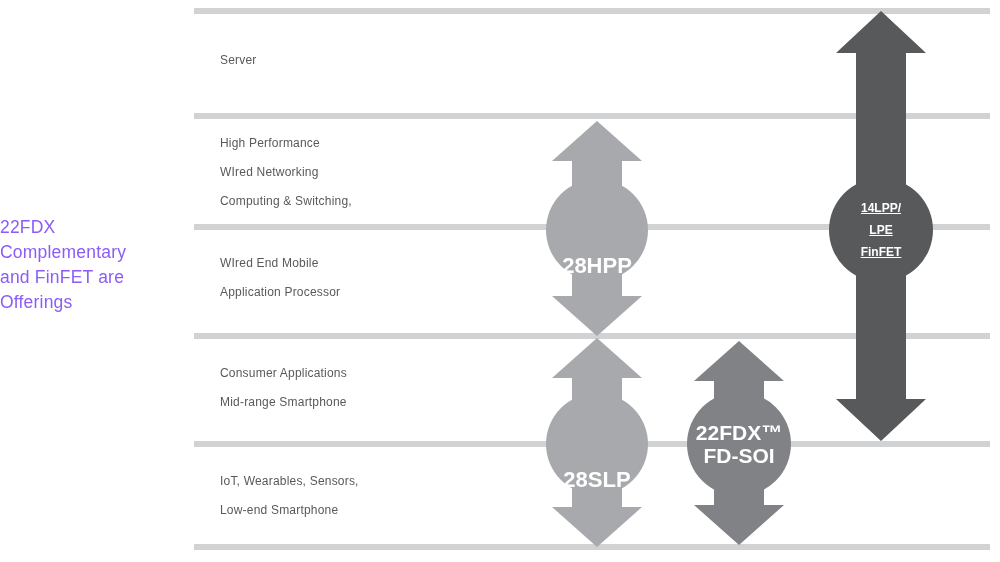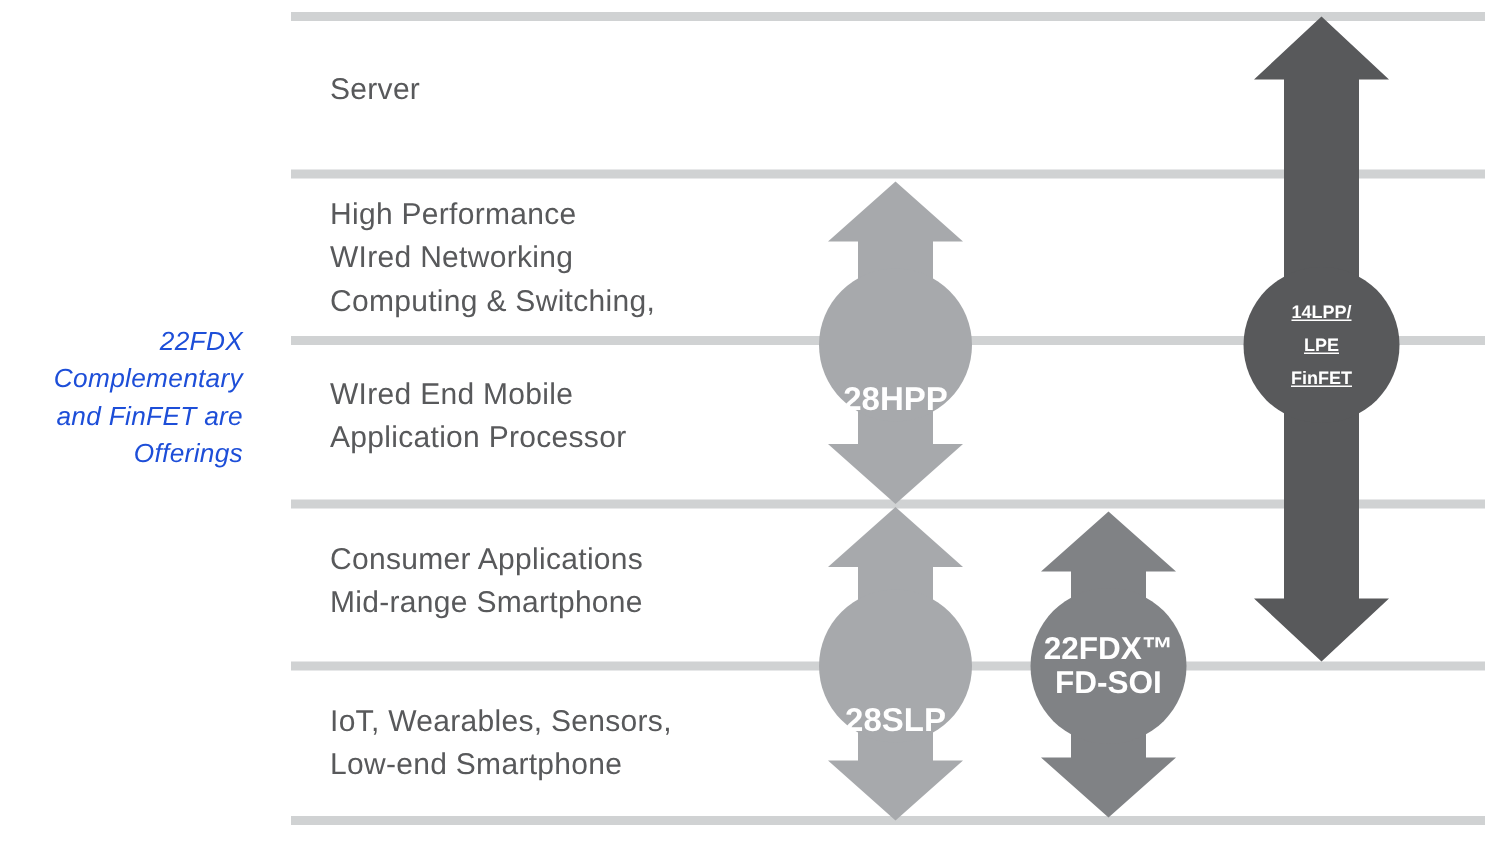--- a/index.html
+++ b/index.html
@@ -2,33 +2,32 @@
 <html><head>
 <meta charset="utf-8">
 <style>
   html,body{margin:0;padding:0;}
   body{font-family:"Liberation Sans", sans-serif; background:#ffffff;}
   .stage{position:relative; width:1000px; height:562px; background:#ffffff; overflow:hidden;}
 
   
   .side-note{
     position:absolute; left:0; top:215px; width:162px;
-    text-align:right; color:#1d4ed8; font-size:17.5px; line-height:25px;
+    color:#8b5cf6; font-size:17.5px; line-height:25px;
     letter-spacing:.2px;
-    font-style:italic;
   }
   .side-note span{display:block;}
 
   
   .hline{position:absolute; left:194px; width:796px; height:6px; background:#d0d2d3;}
   .hline.l0{top:8px;} .hline.l1{top:113px;} .hline.l2{top:224px;}
   .hline.l3{top:333px;} .hline.l4{top:441px;} .hline.l5{top:544px;}
 
   
-  .row-label{position:absolute; left:220px; color:#58595b; font-size:20px; line-height:29px; letter-spacing:.2px;}
+  .row-label{position:absolute; left:220px; color:#58595b; font-size:12px; line-height:29px; letter-spacing:.2px;}
   .row-label span{display:block;}
   .row-label.r0{top:46px;}
   .row-label.r1{top:129px;}
   .row-label.r2{top:249px;}
   .row-label.r3{top:359px;}
   .row-label.r4{top:467px;}
 
   
   .arrows{position:absolute; left:0; top:0; width:1000px; height:562px;}
   .fill-light{fill:#a7a9ac;}

